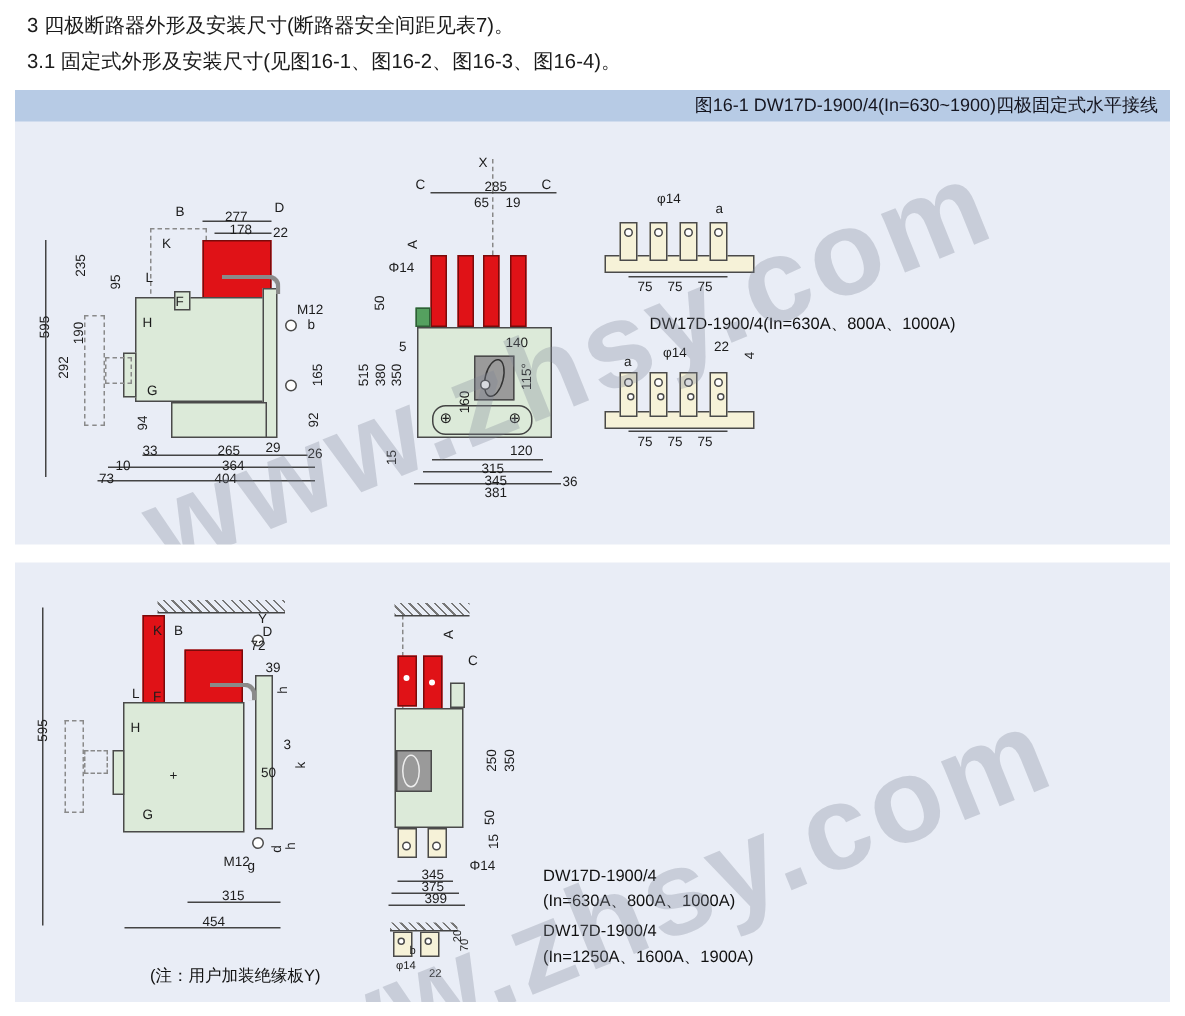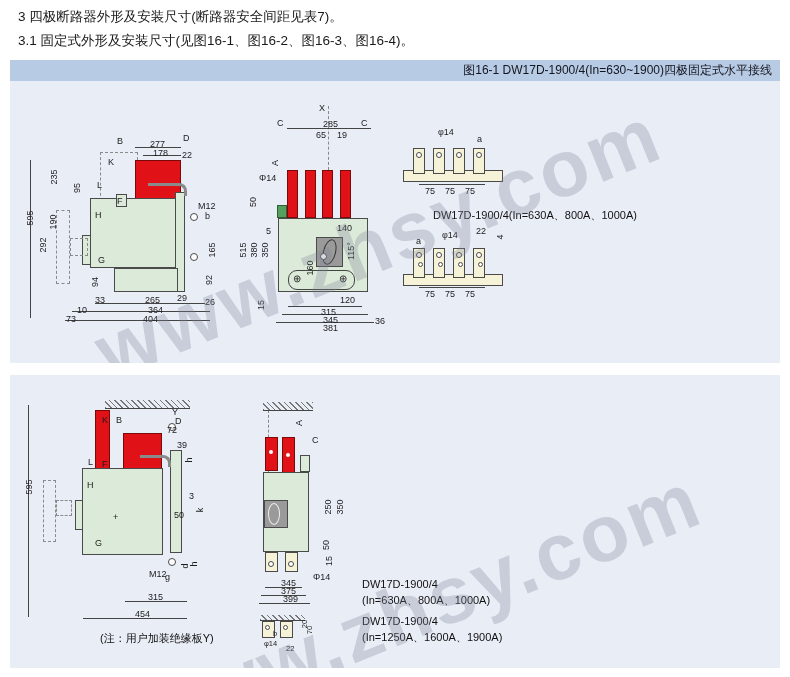--- a/index.html
+++ b/index.html
@@ -251,16 +251,16 @@
     <div class="hole" style="left:255px;top:250px;width:5px;height:5px"></div>
     <div class="hole" style="left:273px;top:250px;width:5px;height:5px"></div>
     <span class="dim tiny" style="left:254px;top:264px">φ14</span>
     <span class="dim tiny" style="left:276px;top:269px">22</span>
     <span class="dim tiny" style="left:263px;top:254px">b</span>
     <span class="dim tiny rot" style="left:291px;top:244px">20</span>
     <span class="dim tiny rot" style="left:296px;top:250px">70</span>
     <div class="cap" style="left:327px;top:240px">DW17D-1900/4</div>
     <div class="cap" style="left:327px;top:255px">(In=1250A、1600A、1900A)</div>
 
-    <div class="cap" style="left:65px;top:256px">(注：用户加装绝缘板Y)</div>
+    <div class="cap" style="left:65px;top:268px">(注：用户加装绝缘板Y)</div>
   </div>
 
 </div>
 
 </body></html>

